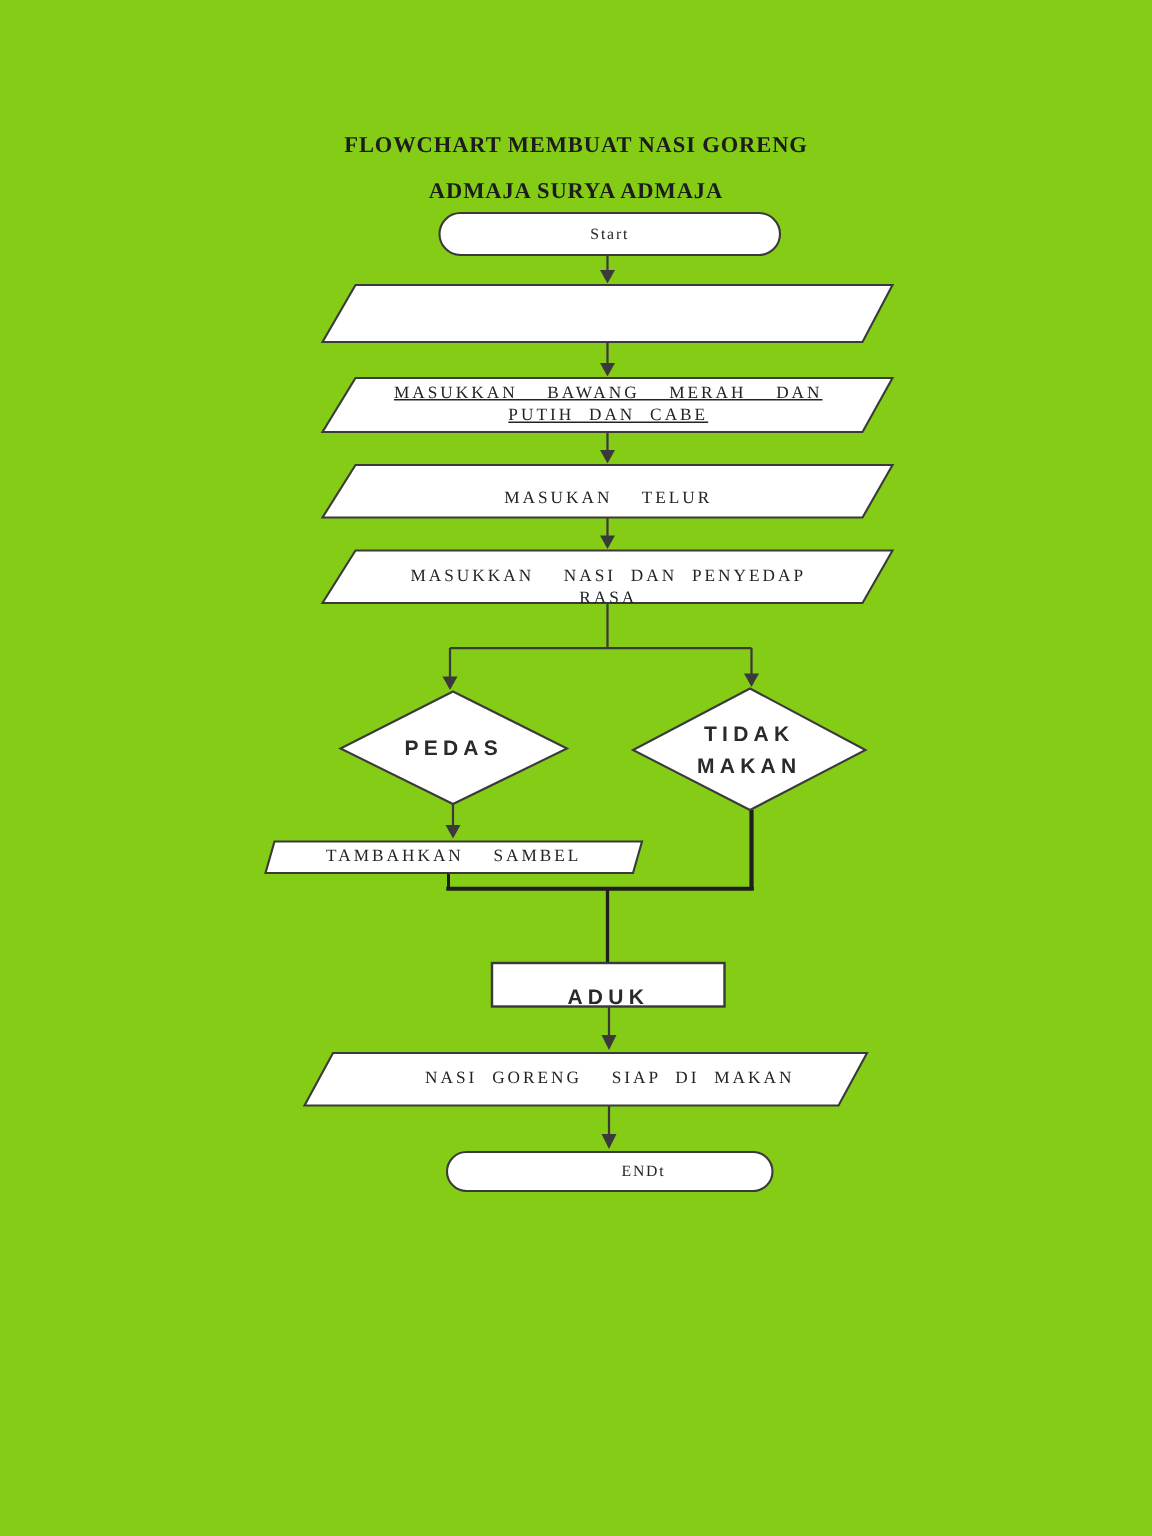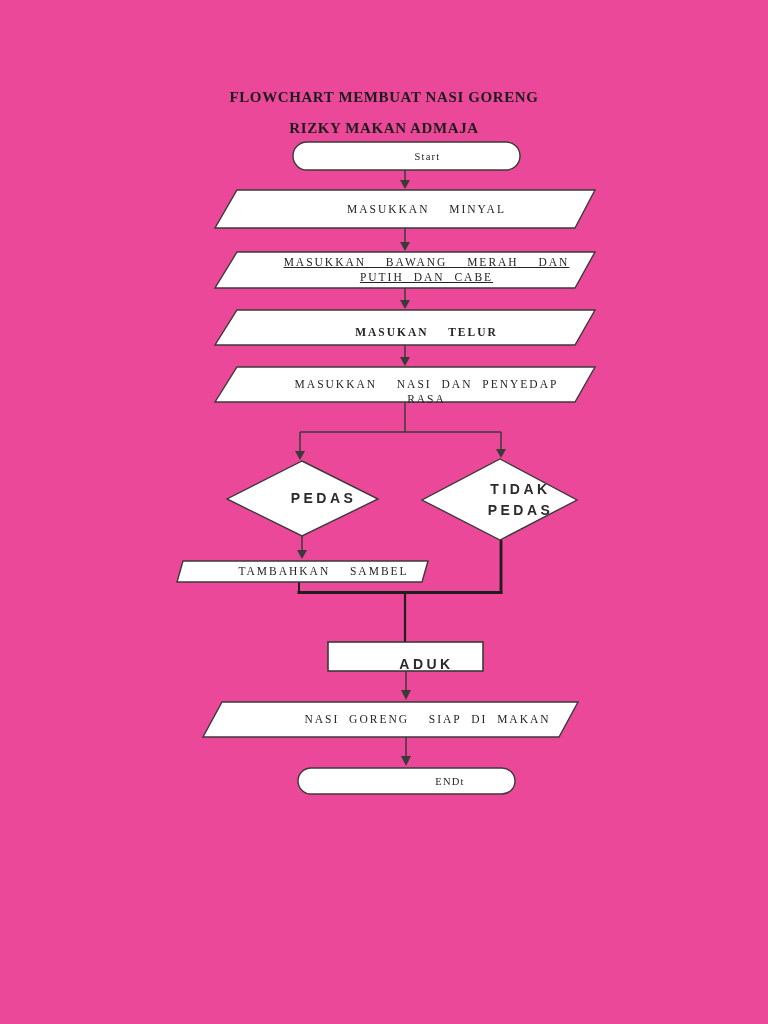--- a/index.html
+++ b/index.html
@@ -1,50 +1,50 @@
 <!DOCTYPE html>
 <html><head>
 <meta charset="utf-8">
 <style>
   html,body { margin:0; padding:0; background:#ffffff; }
   .page {
-    position:relative; width:768px; height:1024px; background:#ec4899;
+    position:relative; width:768px; height:1024px; background:#84cc16;
     font-family:"Liberation Serif", serif; overflow:hidden;
   }
   .doc-title {
     position:absolute; left:0; width:768px; text-align:center;
     color:#1c1c1c; font-weight:700; font-size:15px; letter-spacing:0.6px;
     font-family:"Liberation Serif", serif;
   }
   .doc-title.t1 { top:89px; }
   .doc-title.t2 { top:120px; }
   svg.chart-layer { position:absolute; left:0; top:0; }
   .node-label {
     position:absolute; display:flex; align-items:center; justify-content:center;
-    text-align:center; color:#242424; white-space:pre-wrap; pointer-events:none;margin-left:21px;
+    text-align:center; color:#242424; white-space:pre-wrap; pointer-events:none;
   }
   .lbl-io {
     font-family:"Liberation Serif", serif; font-size:11.5px;
     letter-spacing:2px; word-spacing:5px; line-height:1.3;
   }
   .lbl-terminator {
     font-family:"Liberation Serif", serif; font-size:10.5px; letter-spacing:1.2px;
   }
   .lbl-decision, .lbl-process {
     font-family:"Liberation Sans", sans-serif; font-weight:700;
     font-size:14px; letter-spacing:3.5px; line-height:1.45; color:#2a2a2a;
   }
 </style>
 </head>
 <body>
 
 <div class="page">
 
   <div class="doc-title t1">FLOWCHART MEMBUAT NASI GORENG</div>
-  <div class="doc-title t2">RIZKY MAKAN ADMAJA</div>
+  <div class="doc-title t2">ADMAJA SURYA ADMAJA</div>
 
   <svg class="chart-layer" width="768" height="1024" viewBox="0 0 768 1024">
 
     <g stroke="#3a3a3a" stroke-width="1.5" fill="#3a3a3a">
       <g>
         <line x1="405" y1="170" x2="405" y2="181"></line>
         <path d="M400,180 L410,180 L405,189 Z" stroke="none"></path>
       </g>
       <g>
         <line x1="405" y1="228" x2="405" y2="243"></line>
@@ -98,34 +98,33 @@
       <polygon points="500,459 577,500 500,540 422,500"></polygon>
       <polygon points="183,561 428,561 422,582 177,582"></polygon>
       <rect x="328" y="642" width="155" height="29" stroke-width="1.6"></rect>
       <polygon points="222,702 578,702 559,737 203,737"></polygon>
       <rect x="298" y="768" width="217" height="26" rx="13" ry="13"></rect>
     </g>
   </svg>
 
   <div class="node-label lbl-terminator" style="left:293px;top:142px;width:227px;height:28px;">Start</div>
 
-  <div class="node-label lbl-io" style="left:226px;top:190px;width:359px;height:38px;">MASUKKAN  MINYAL</div>
 
   <div class="node-label lbl-io" style="left:226px;top:252px;width:359px;height:36px;text-decoration:underline;">MASUKKAN  BAWANG  MERAH  DAN
 PUTIH DAN CABE</div>
 
-  <div class="node-label lbl-io" style="left:226px;top:310px;width:359px;height:45px;font-weight:bold;">MASUKAN  TELUR</div>
+  <div class="node-label lbl-io" style="left:226px;top:310px;width:359px;height:45px;">MASUKAN  TELUR</div>
 
   <div class="node-label lbl-io" style="left:226px;top:374px;width:359px;height:36px;">MASUKKAN  NASI DAN PENYEDAP
 RASA</div>
 
   <div class="node-label lbl-decision" style="left:227px;top:461px;width:151px;height:75px;">PEDAS</div>
 
   <div class="node-label lbl-decision" style="left:422px;top:459px;width:155px;height:81px;">TIDAK
-PEDAS</div>
+MAKAN</div>
 
   <div class="node-label lbl-io" style="left:177px;top:560px;width:251px;height:22px;">TAMBAHKAN  SAMBEL</div>
 
   <div class="node-label lbl-process" style="left:328px;top:642px;width:155px;height:45px;">ADUK</div>
 
   <div class="node-label lbl-io" style="left:219px;top:702px;width:375px;height:35px;">NASI GORENG  SIAP DI MAKAN</div>
 
   <div class="node-label lbl-terminator" style="left:298px;top:768px;width:262px;height:26px;">ENDt</div>
 
 </div>

